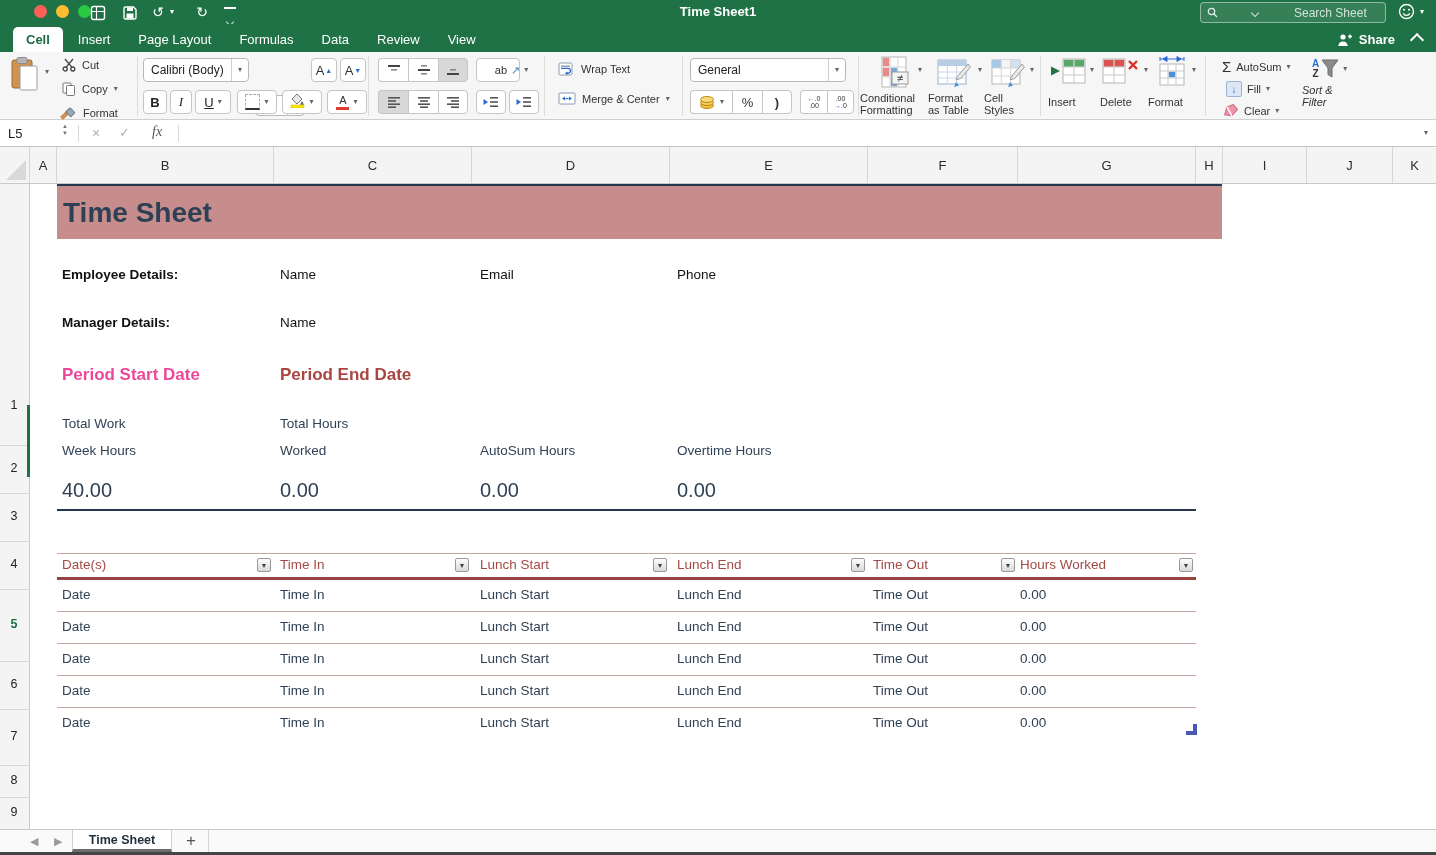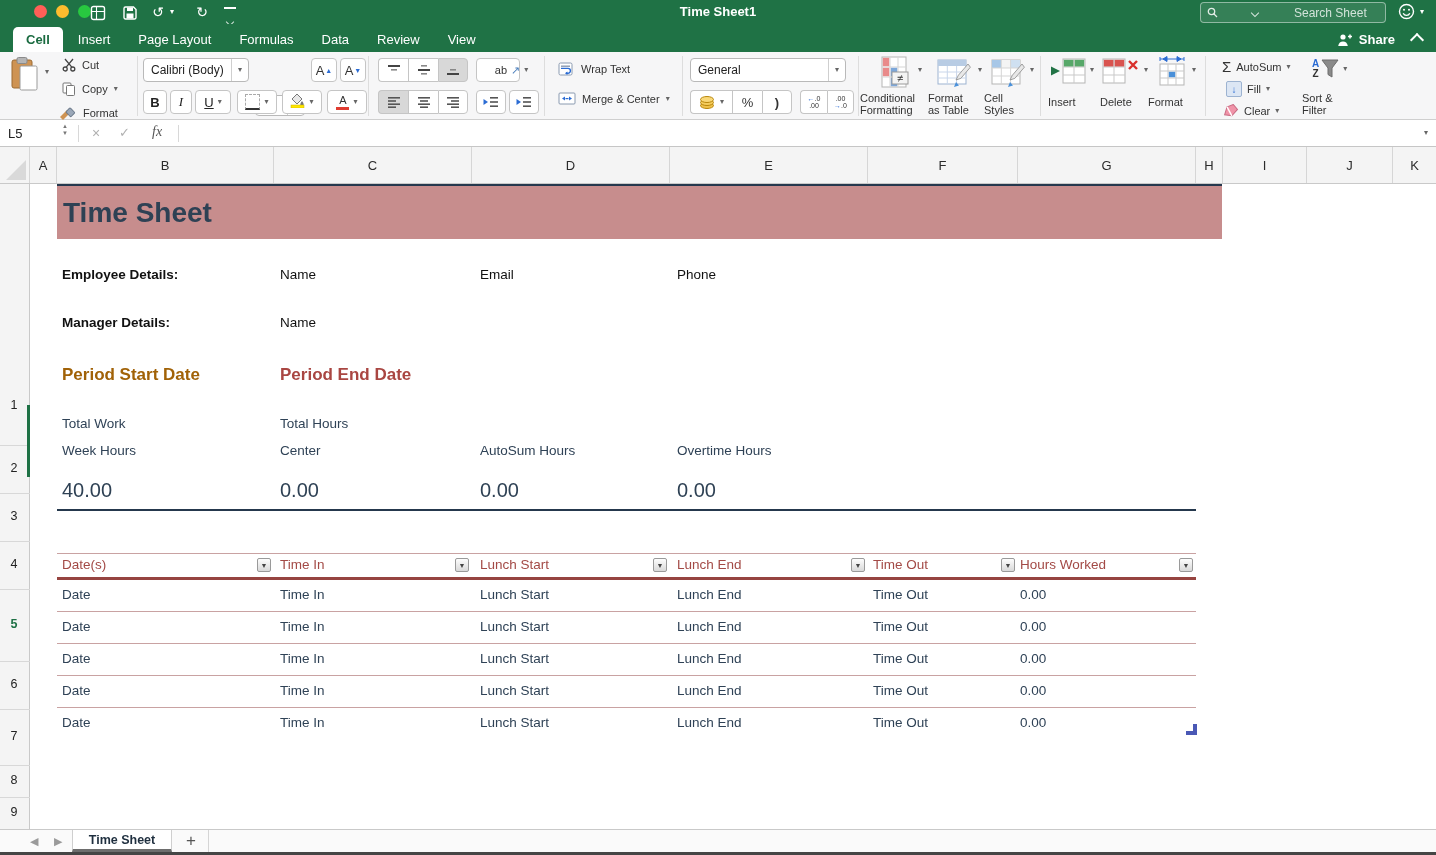--- a/index.html
+++ b/index.html
@@ -468,21 +468,21 @@
     <div class="abs flex" style="left:1312px;top:6px;">
       <span style="display:inline-block;text-align:center;margin-right:2px;">
         <span style="display:block;font-size:10px;line-height:10px;font-weight:700;color:#2b6cd4;">A</span>
         <span style="display:block;font-size:10px;line-height:10px;font-weight:700;color:#333;">Z</span>
       </span>
       <svg width="20" height="22" viewBox="0 0 20 22">
           <path d="M1 2h16l-6 8v9l-4-2.5V10z" fill="#8a8a8a" stroke="#6d6d6d"></path>
         </svg>
       <span class="dd" style="margin-left:2px;">▾</span>
     </div>
-    <div class="abs rlabel2" style="left:1302px;top:40px;width:56px;">
+    <div class="abs rlabel2" style="left:1302px;top:32px;width:56px;font-style:italic;">
       <span>Sort &amp;</span><br><span>Filter</span>
     </div>
   </div>
 
   <div class="abs fbar">
     <div class="abs" style="left:8px;top:6px;font-size:13px;color:#222;">L5</div>
     <div class="abs" style="left:62px;top:3px;text-align:center;">
       <span style="display:block;font-size:6px;line-height:7px;color:#777;">▲</span>
       <span style="display:block;font-size:6px;line-height:7px;color:#777;">▼</span>
     </div>
@@ -553,27 +553,27 @@
   </div>
 
   <div class="cellt" style="left:62px;top:267px;font-weight:700;">Employee Details:</div>
   <div class="cellt" style="left:280px;top:267px;">Name</div>
   <div class="cellt" style="left:480px;top:267px;">Email</div>
   <div class="cellt" style="left:677px;top:267px;">Phone</div>
 
   <div class="cellt" style="left:62px;top:315px;font-weight:700;">Manager Details:</div>
   <div class="cellt" style="left:280px;top:315px;">Name</div>
 
-  <div class="cellt" style="left:62px;top:365px;font-size:17px;font-weight:600;color:#a16207;">Period Start Date</div>
+  <div class="cellt" style="left:62px;top:365px;font-size:17px;font-weight:600;color:#ec4899;">Period Start Date</div>
   <div class="cellt" style="left:280px;top:365px;font-size:17px;font-weight:600;color:#a94642;">Period End Date</div>
 
   <div class="cellt navy" style="left:62px;top:416px;">Total Work</div>
   <div class="cellt navy" style="left:62px;top:443px;">Week Hours</div>
   <div class="cellt navy" style="left:280px;top:416px;">Total Hours</div>
-  <div class="cellt navy" style="left:280px;top:443px;">Center</div>
+  <div class="cellt navy" style="left:280px;top:443px;">Worked</div>
   <div class="cellt navy" style="left:480px;top:443px;">AutoSum Hours</div>
   <div class="cellt navy" style="left:677px;top:443px;">Overtime Hours</div>
 
   <div class="bigval" style="left:62px;top:479px;">40.00</div>
   <div class="bigval" style="left:280px;top:479px;">0.00</div>
   <div class="bigval" style="left:480px;top:479px;">0.00</div>
   <div class="bigval" style="left:677px;top:479px;">0.00</div>
   <div class="abs" style="left:57px;top:509px;width:1139px;height:2px;background:#25384d;"></div>
 
   <div class="pinkline" style="left:57px;top:553px;width:1139px;"></div>

